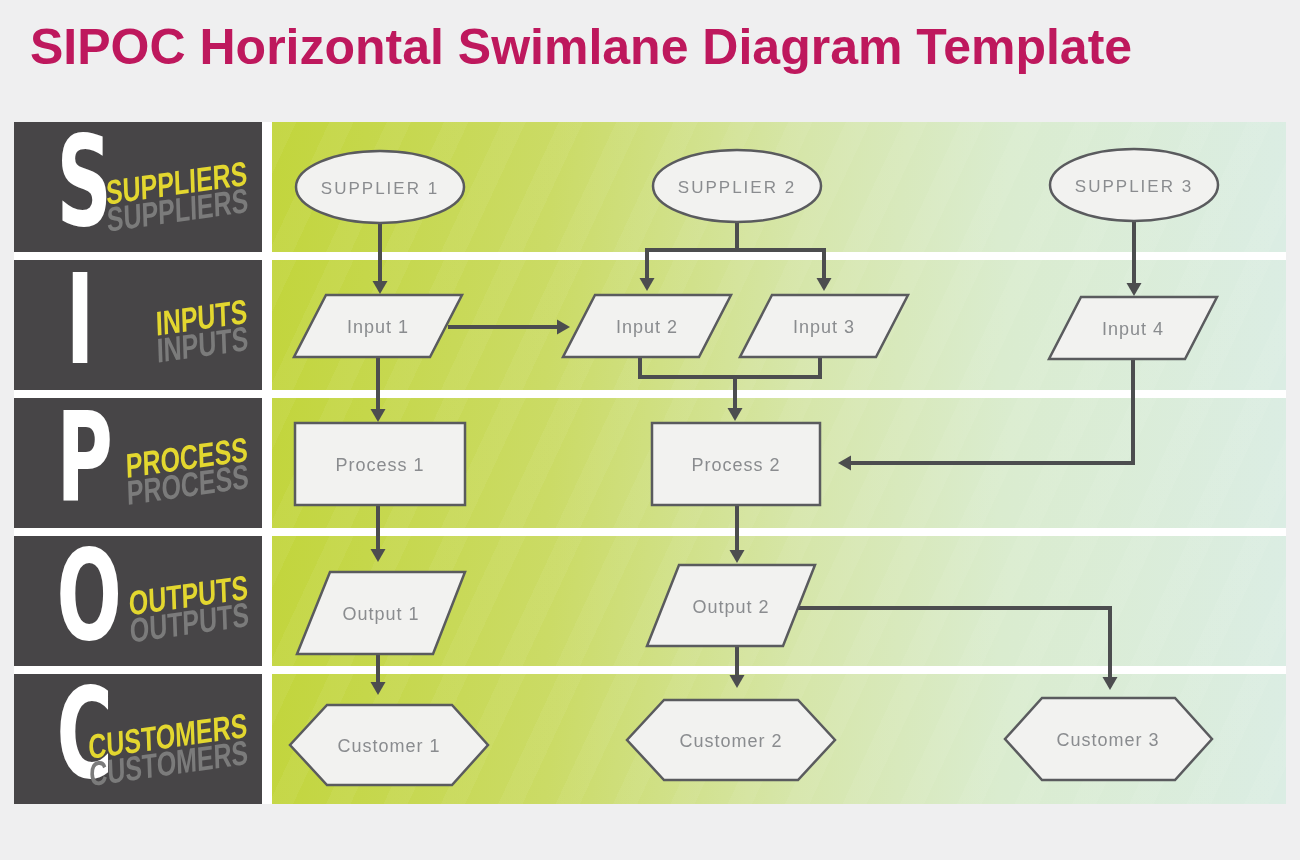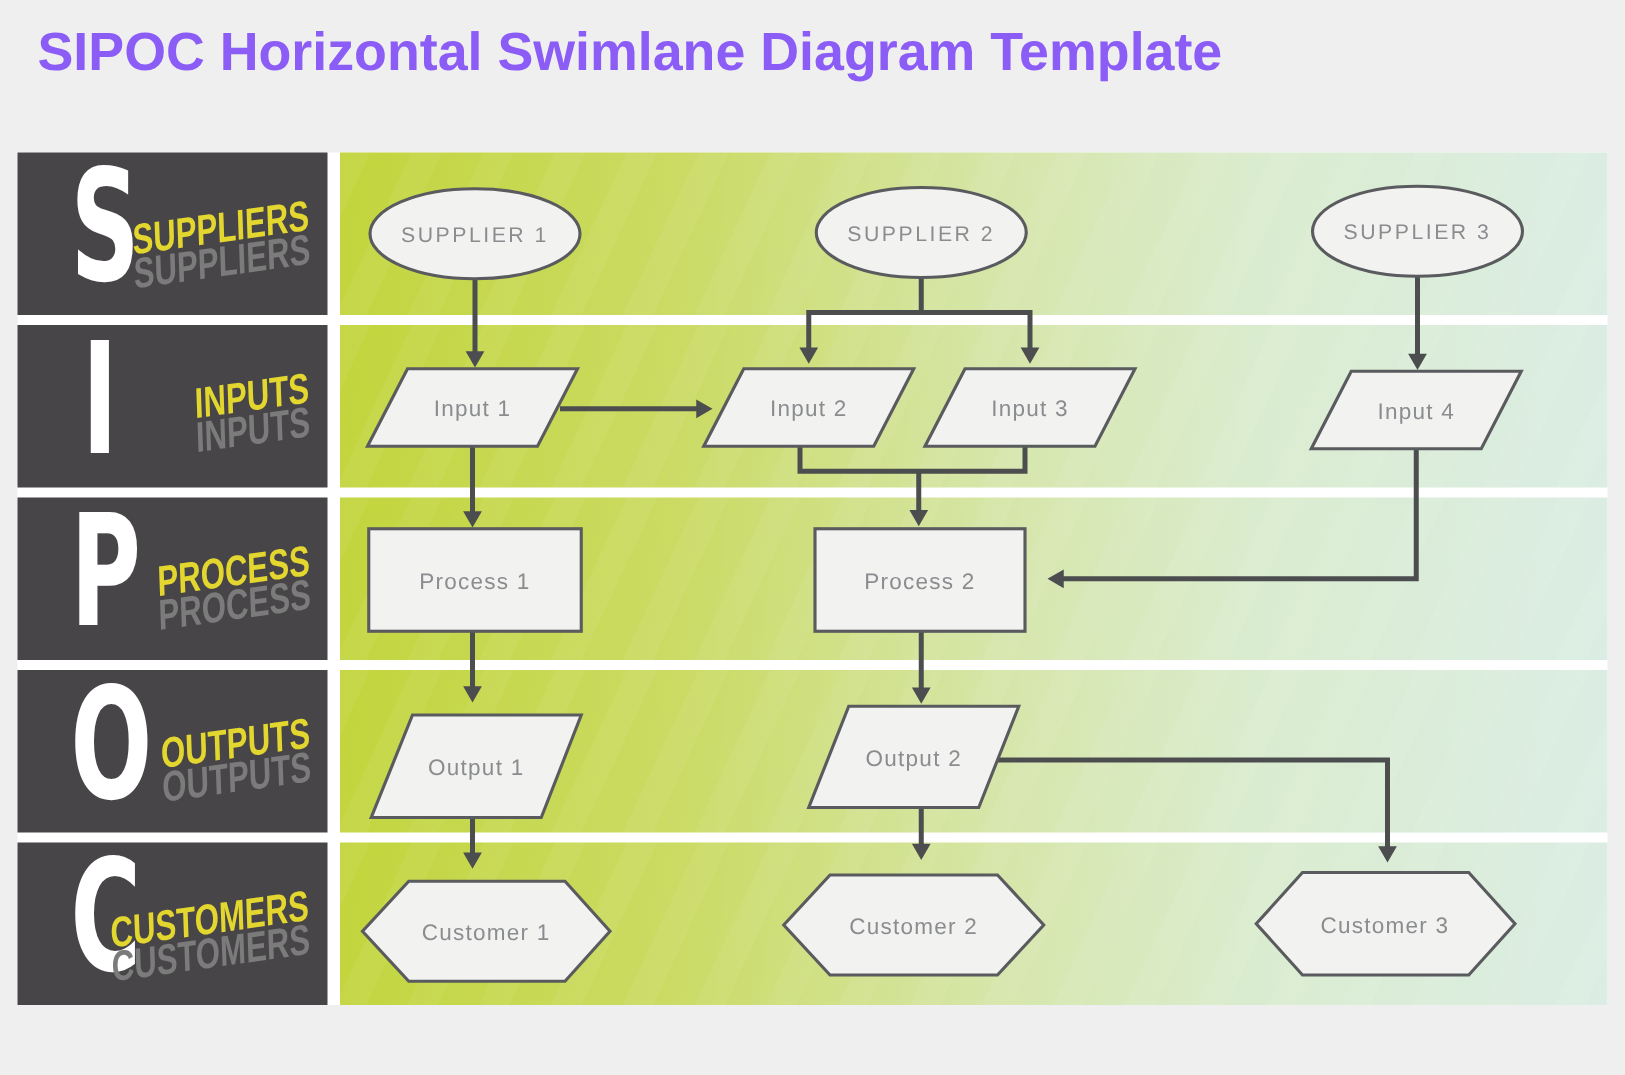--- a/index.html
+++ b/index.html
@@ -4,22 +4,22 @@
 <style>
   * { box-sizing: border-box; }
   html,body { margin:0; padding:0; }
   body {
     width:1300px; height:860px; position:relative; overflow:hidden;
     background:#efeff0;
     font-family:"Liberation Sans", sans-serif;
   }
   .page-title {
     position:absolute; left:30px; top:18px; margin:0;
-    font-size:43px; font-weight:bold; letter-spacing:0px;
-    color:#8b5cf6;
+    font-size:50px; font-weight:bold; letter-spacing:0px;
+    color:#be185d;
   }
   .diagram {
     position:absolute; left:14px; top:122px; width:1272px; height:682px;
     display:flex; flex-direction:column; gap:8px;
     background:#ffffff;
   }
   .lane { display:flex; height:130px; }
   .lane-label {
     position:relative; width:248px; height:130px; flex:0 0 248px;
     background:#474547;

